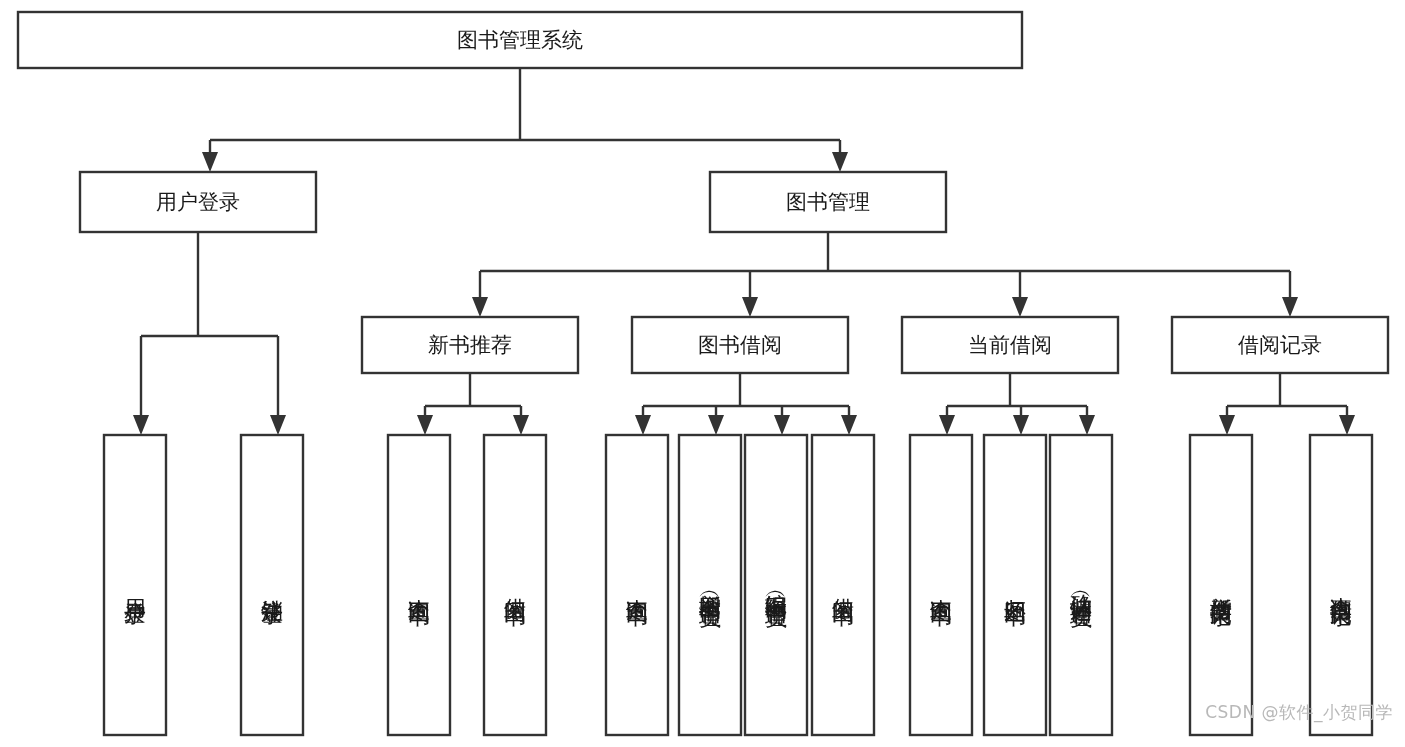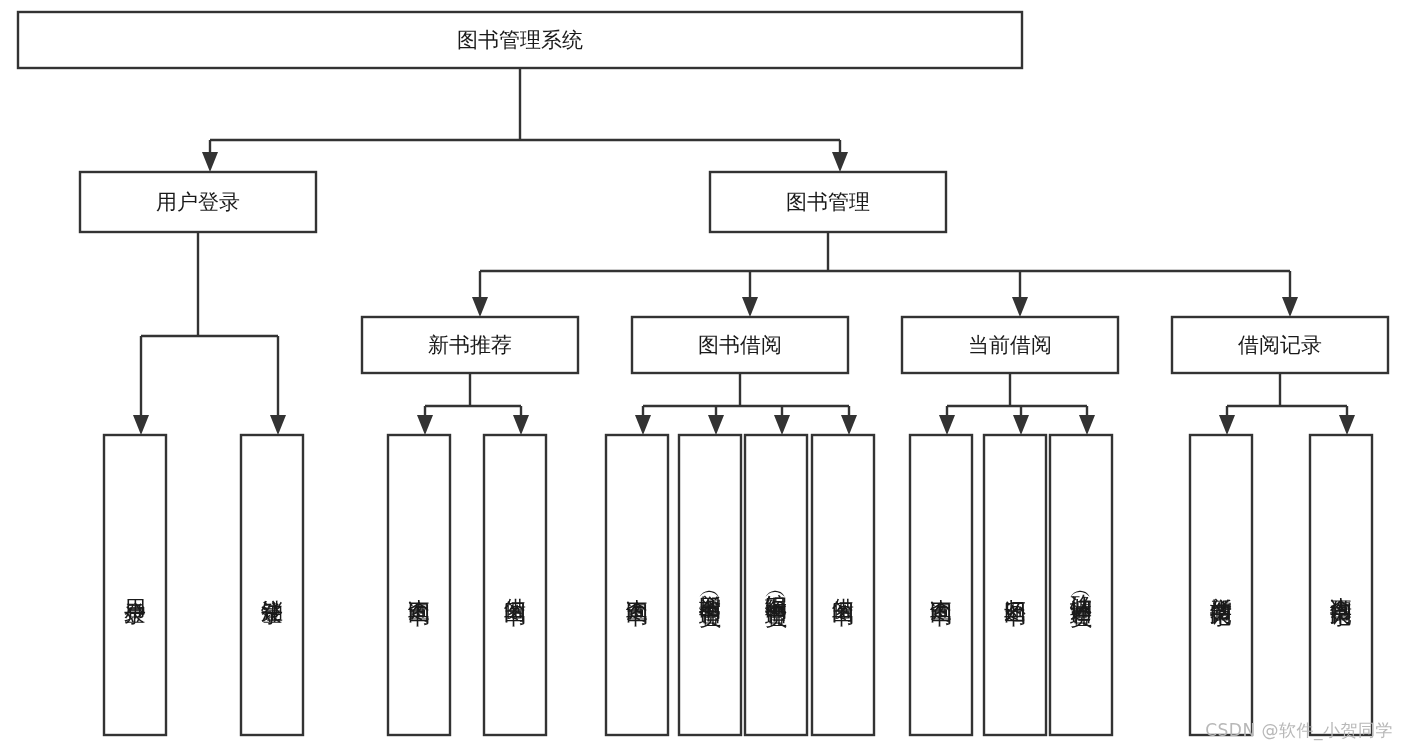--- a/index.html
+++ b/index.html
@@ -67,21 +67,21 @@
     font-size: 22px;
     line-height: 1.08;
     letter-spacing: 2px;
     color: #1a1a1a;
     white-space: nowrap;
     text-align: center;
   }
   .watermark {
     position: absolute;
     right: 12px;
-    bottom: 5px;
+    bottom: 23px;
     font-family: "DejaVu Sans", "Liberation Sans", sans-serif;
     font-size: 17px;
     color: #b8b8b8;
     letter-spacing: 0.5px;
     white-space: nowrap;
   }
 </style>
 </head>
 <body>
 

